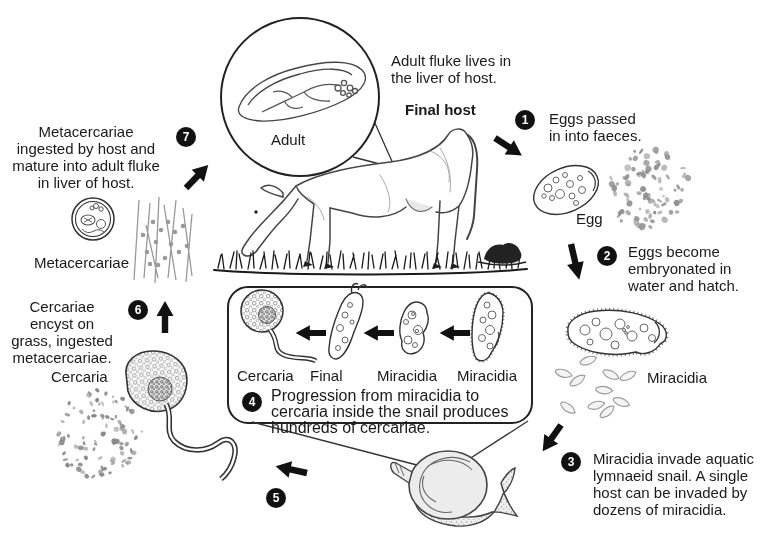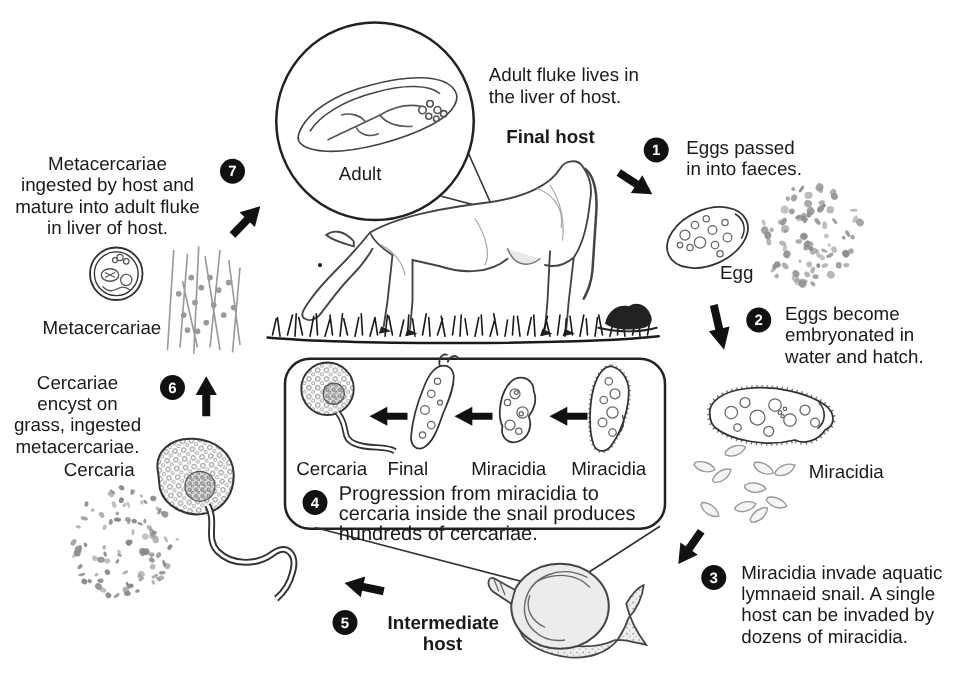--- a/index.html
+++ b/index.html
@@ -440,21 +440,20 @@
   <div class="badge" style="left:128px;top:300px">6</div>
   <div class="badge" style="left:176px;top:127px">7</div>
 
   <div class="t" style="left:391px;top:52px;width:132px">Adult fluke lives in the liver of host.</div>
   <div class="t bold" style="left:405px;top:101px;width:90px">Final host</div>
   <div class="t" style="left:549px;top:110px;width:102px">Eggs passed in into faeces.</div>
   <div class="t center" style="left:576px;top:210px;width:60px">Egg</div>
   <div class="t" style="left:628px;top:243px;width:142px">Eggs become embryonated in water and hatch.</div>
   <div class="t center" style="left:647px;top:369px;width:80px">Miracidia</div>
   <div class="t" style="left:593px;top:450px;width:178px">Miracidia invade aquatic lymnaeid snail. A single host can be invaded by dozens of miracidia.</div>
-  <div class="t bold right" style="left:310px;top:490px;width:88px">Intermediate host</div>
   <div class="t center" style="left:51px;top:368px;width:70px">Cercaria</div>
   <div class="t right" style="left:10px;top:298px;width:104px">Cercariae encyst on grass, ingested metacercariae.</div>
   <div class="t center" style="left:34px;top:254px;width:100px">Metacercariae</div>
   <div class="t right" style="left:12px;top:123px;width:148px">Metacercariae ingested by host and mature into adult fluke in liver of host.</div>
   <div class="t center" style="left:271px;top:131px;width:60px">Adult</div>
 
   <div class="t center" style="left:237px;top:367px;width:70px">Cercaria</div>
   <div class="t center" style="left:310px;top:367px;width:70px">Final</div>
   <div class="t center" style="left:377px;top:367px;width:76px">Miracidia</div>
   <div class="t center" style="left:457px;top:367px;width:76px">Miracidia</div>

